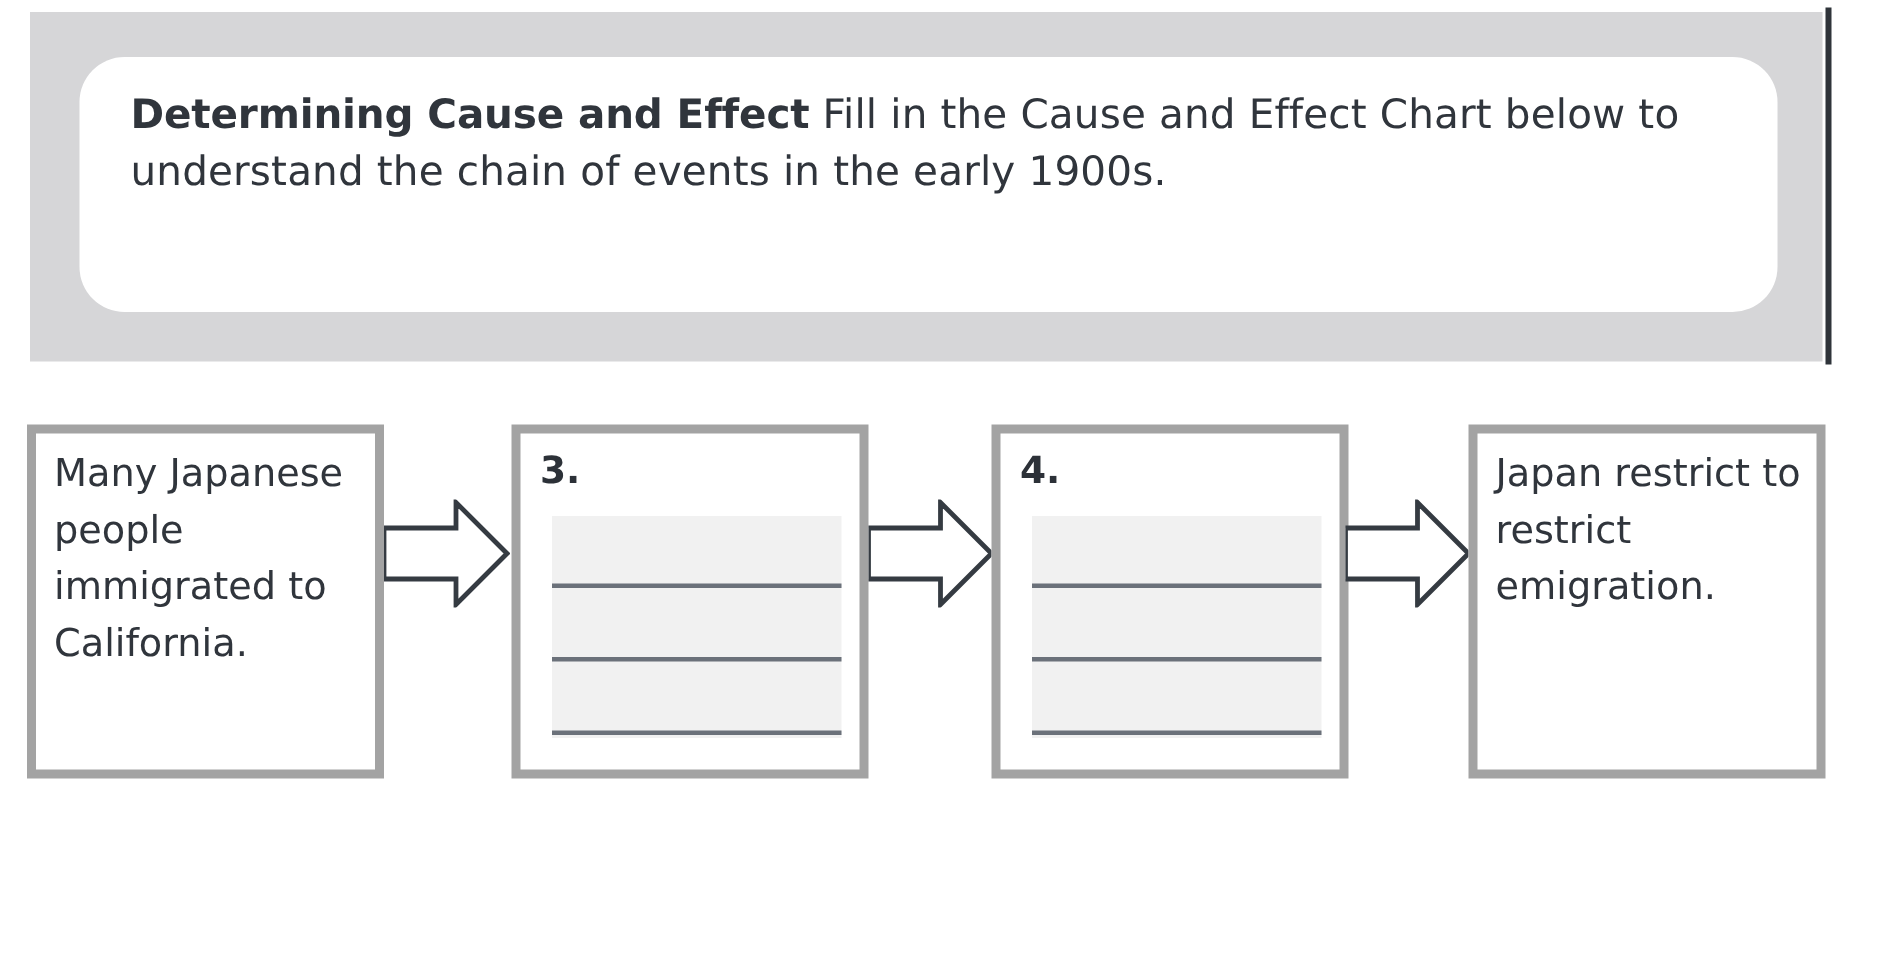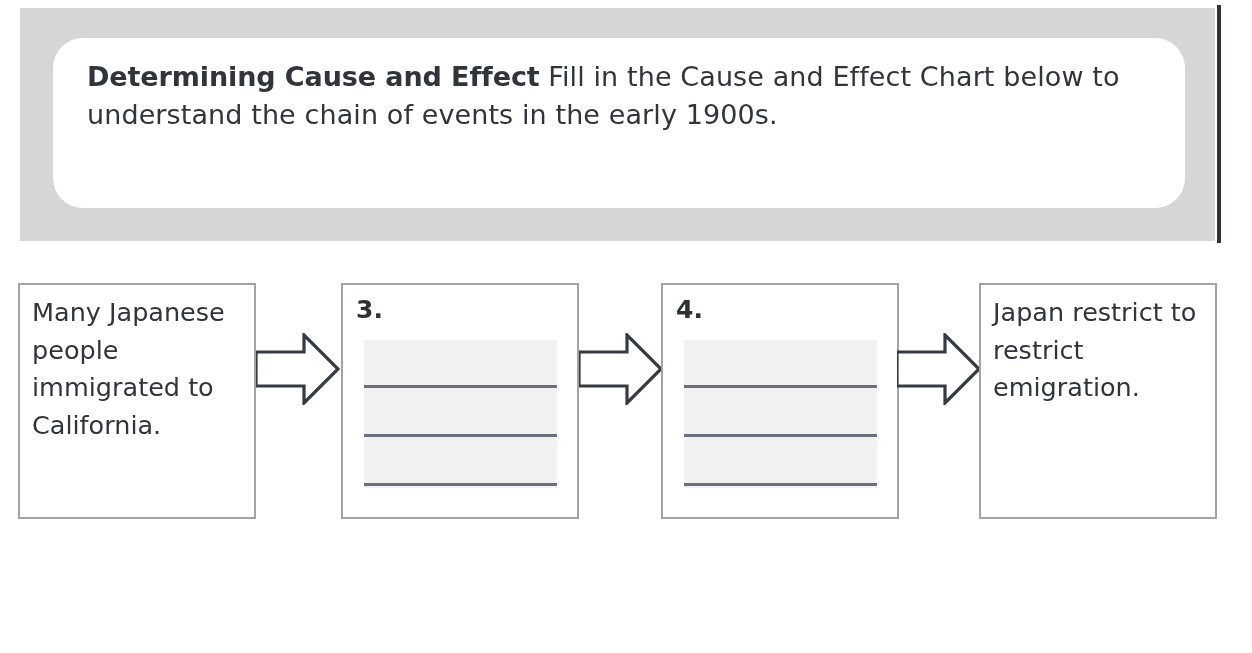--- a/index.html
+++ b/index.html
@@ -73,21 +73,21 @@
     top: 283px;
     width: 1252px;
     height: 240px;
   }
   .node {
     position: absolute;
     top: 0;
     width: 238px;
     height: 236px;
     box-sizing: border-box;
-    border: 2px solid #a3a3a3;
+    border: 6px solid #a3a3a3;
     background: #ffffff;
   }
   .node-text {
     position: absolute;
     left: 12px;
     top: 9px;
     right: 10px;
     font-size: 25.5px;
     line-height: 37.5px;
     color: #30353c;

